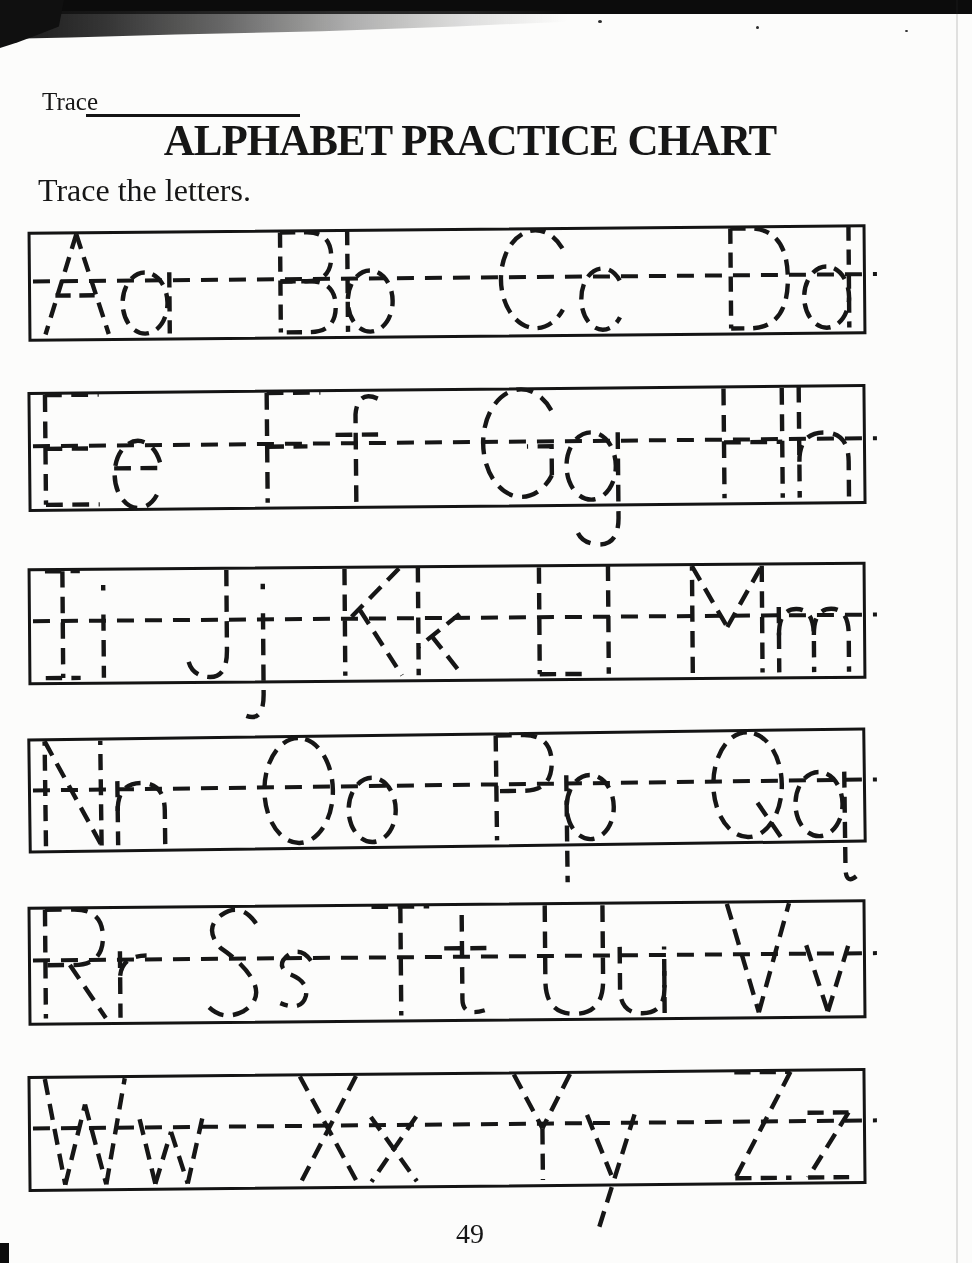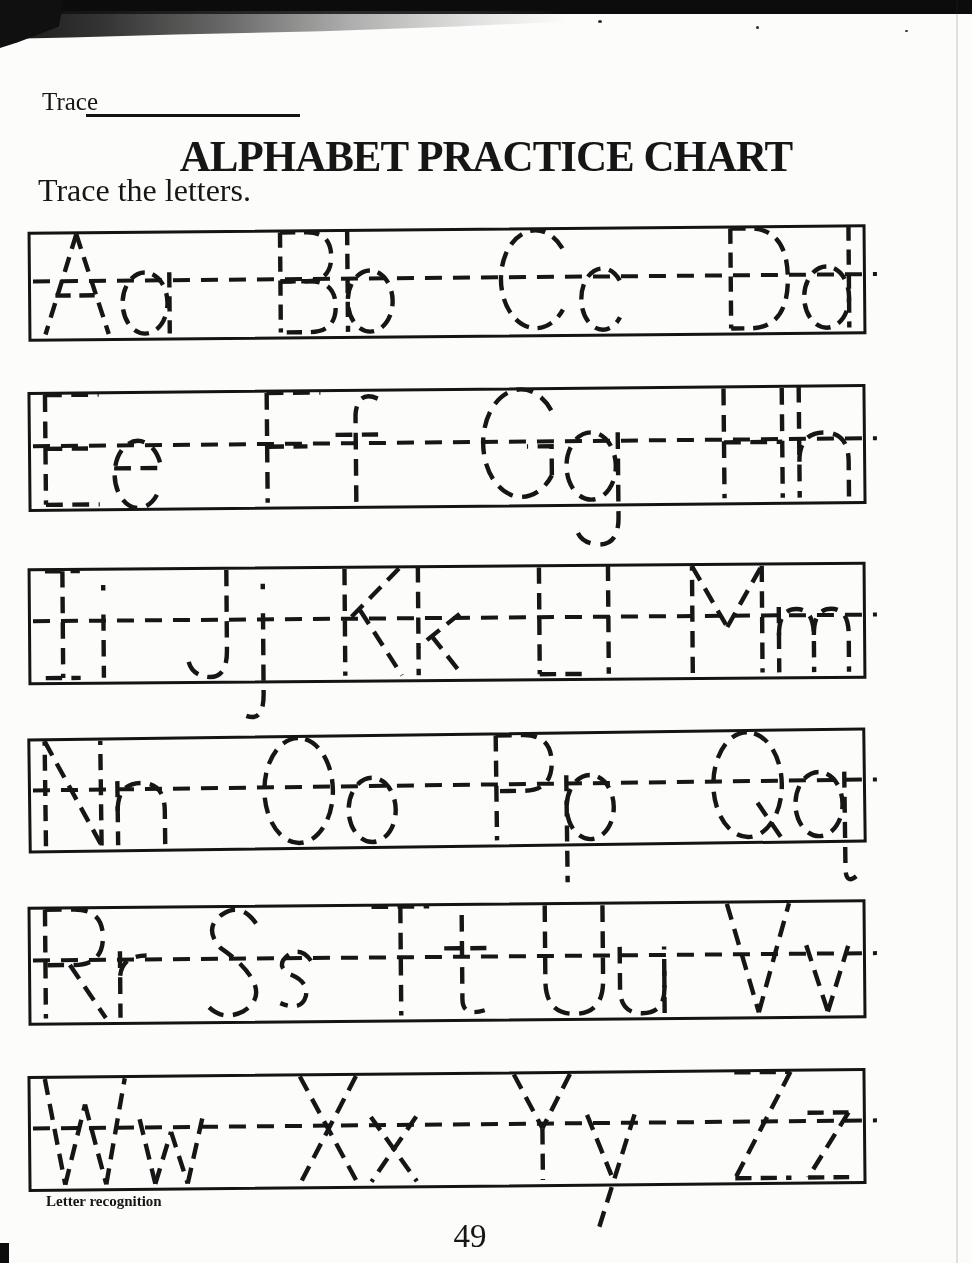--- a/index.html
+++ b/index.html
@@ -55,38 +55,38 @@
   .row-0{top:228px;height:104px;transform:rotate(-0.5deg);}
   .row-1{top:388px;height:114px;transform:rotate(-0.55deg);}
   .row-2{top:565px;height:111px;transform:rotate(-0.45deg);}
   .row-3{top:733px;height:109px;transform:rotate(-0.75deg);}
   .row-4{top:903px;height:113px;transform:rotate(-0.5deg);}
   .row-5{top:1072px;height:110px;transform:rotate(-0.55deg);}
   
   .footer{position:absolute;left:46px;top:1192px;font-size:15px;line-height:18px;}
   .footer .credit-title{font-weight:bold;}
   .page-number{
-    position:absolute;left:430px;top:1218px;width:80px;text-align:center;font-size:33px;
+    position:absolute;left:430px;top:1218px;width:80px;text-align:center;font-size:28px;
   }
 </style>
 </head>
 <body>
 
 <div class="scan-band-top"></div>
 <div class="scan-band-texture"></div>
 <div class="scan-blob-left"></div>
 <div class="scan-speck" style="left:598px;top:20px;width:4px;height:3px;"></div>
 <div class="scan-speck" style="left:756px;top:26px;width:3px;height:3px;"></div>
 <div class="scan-speck" style="left:905px;top:30px;width:3px;height:2px;"></div>
 <div class="scan-line-right" style="left:956px;"></div>
 <div class="scan-mark-bottom-left" style="top:1243px;width:9px;height:20px;"></div>
 
 <div class="name-row">Trace</div>
 <div class="name-line"></div>
-<h1 class="page-title" style="margin:16px;">ALPHABET PRACTICE CHART</h1>
+<h1 class="page-title" style="margin:0;">ALPHABET PRACTICE CHART</h1>
 <div class="instruction">Trace the letters.</div>
 
 <div class="trace-row row-0">
     <svg width="848" height="166" viewBox="0 0 848 166">
       <line x1="2" x2="846" y1="46.800000000000004" y2="46.800000000000004" stroke="#161616" stroke-width="4" stroke-dasharray="17 11"></line>
       <g fill="none" stroke="#161616" stroke-width="4.313725490196079" stroke-dasharray="15 8.5" stroke-linecap="butt">
         <g transform="translate(10,-2) scale(1.02)">
           <path d="M35 2 L4 100"></path>
           <path d="M35 2 L66 100"></path>
           <path d="M14 62 L56 62"></path>
@@ -338,15 +338,14 @@
         <g transform="translate(772.3199999999999,-2) scale(1.08)">
           <path d="M4 40 L42 40"></path>
           <path d="M42 40 L4 100"></path>
           <path d="M4 100 L42 100"></path>
         </g>
       </g>
     </svg>
   </div>
 
 <div class="footer">
-  <div class="credit-title">Letter recognition</div>
 </div>
 <div class="page-number">49</div>
 
 </body></html>

